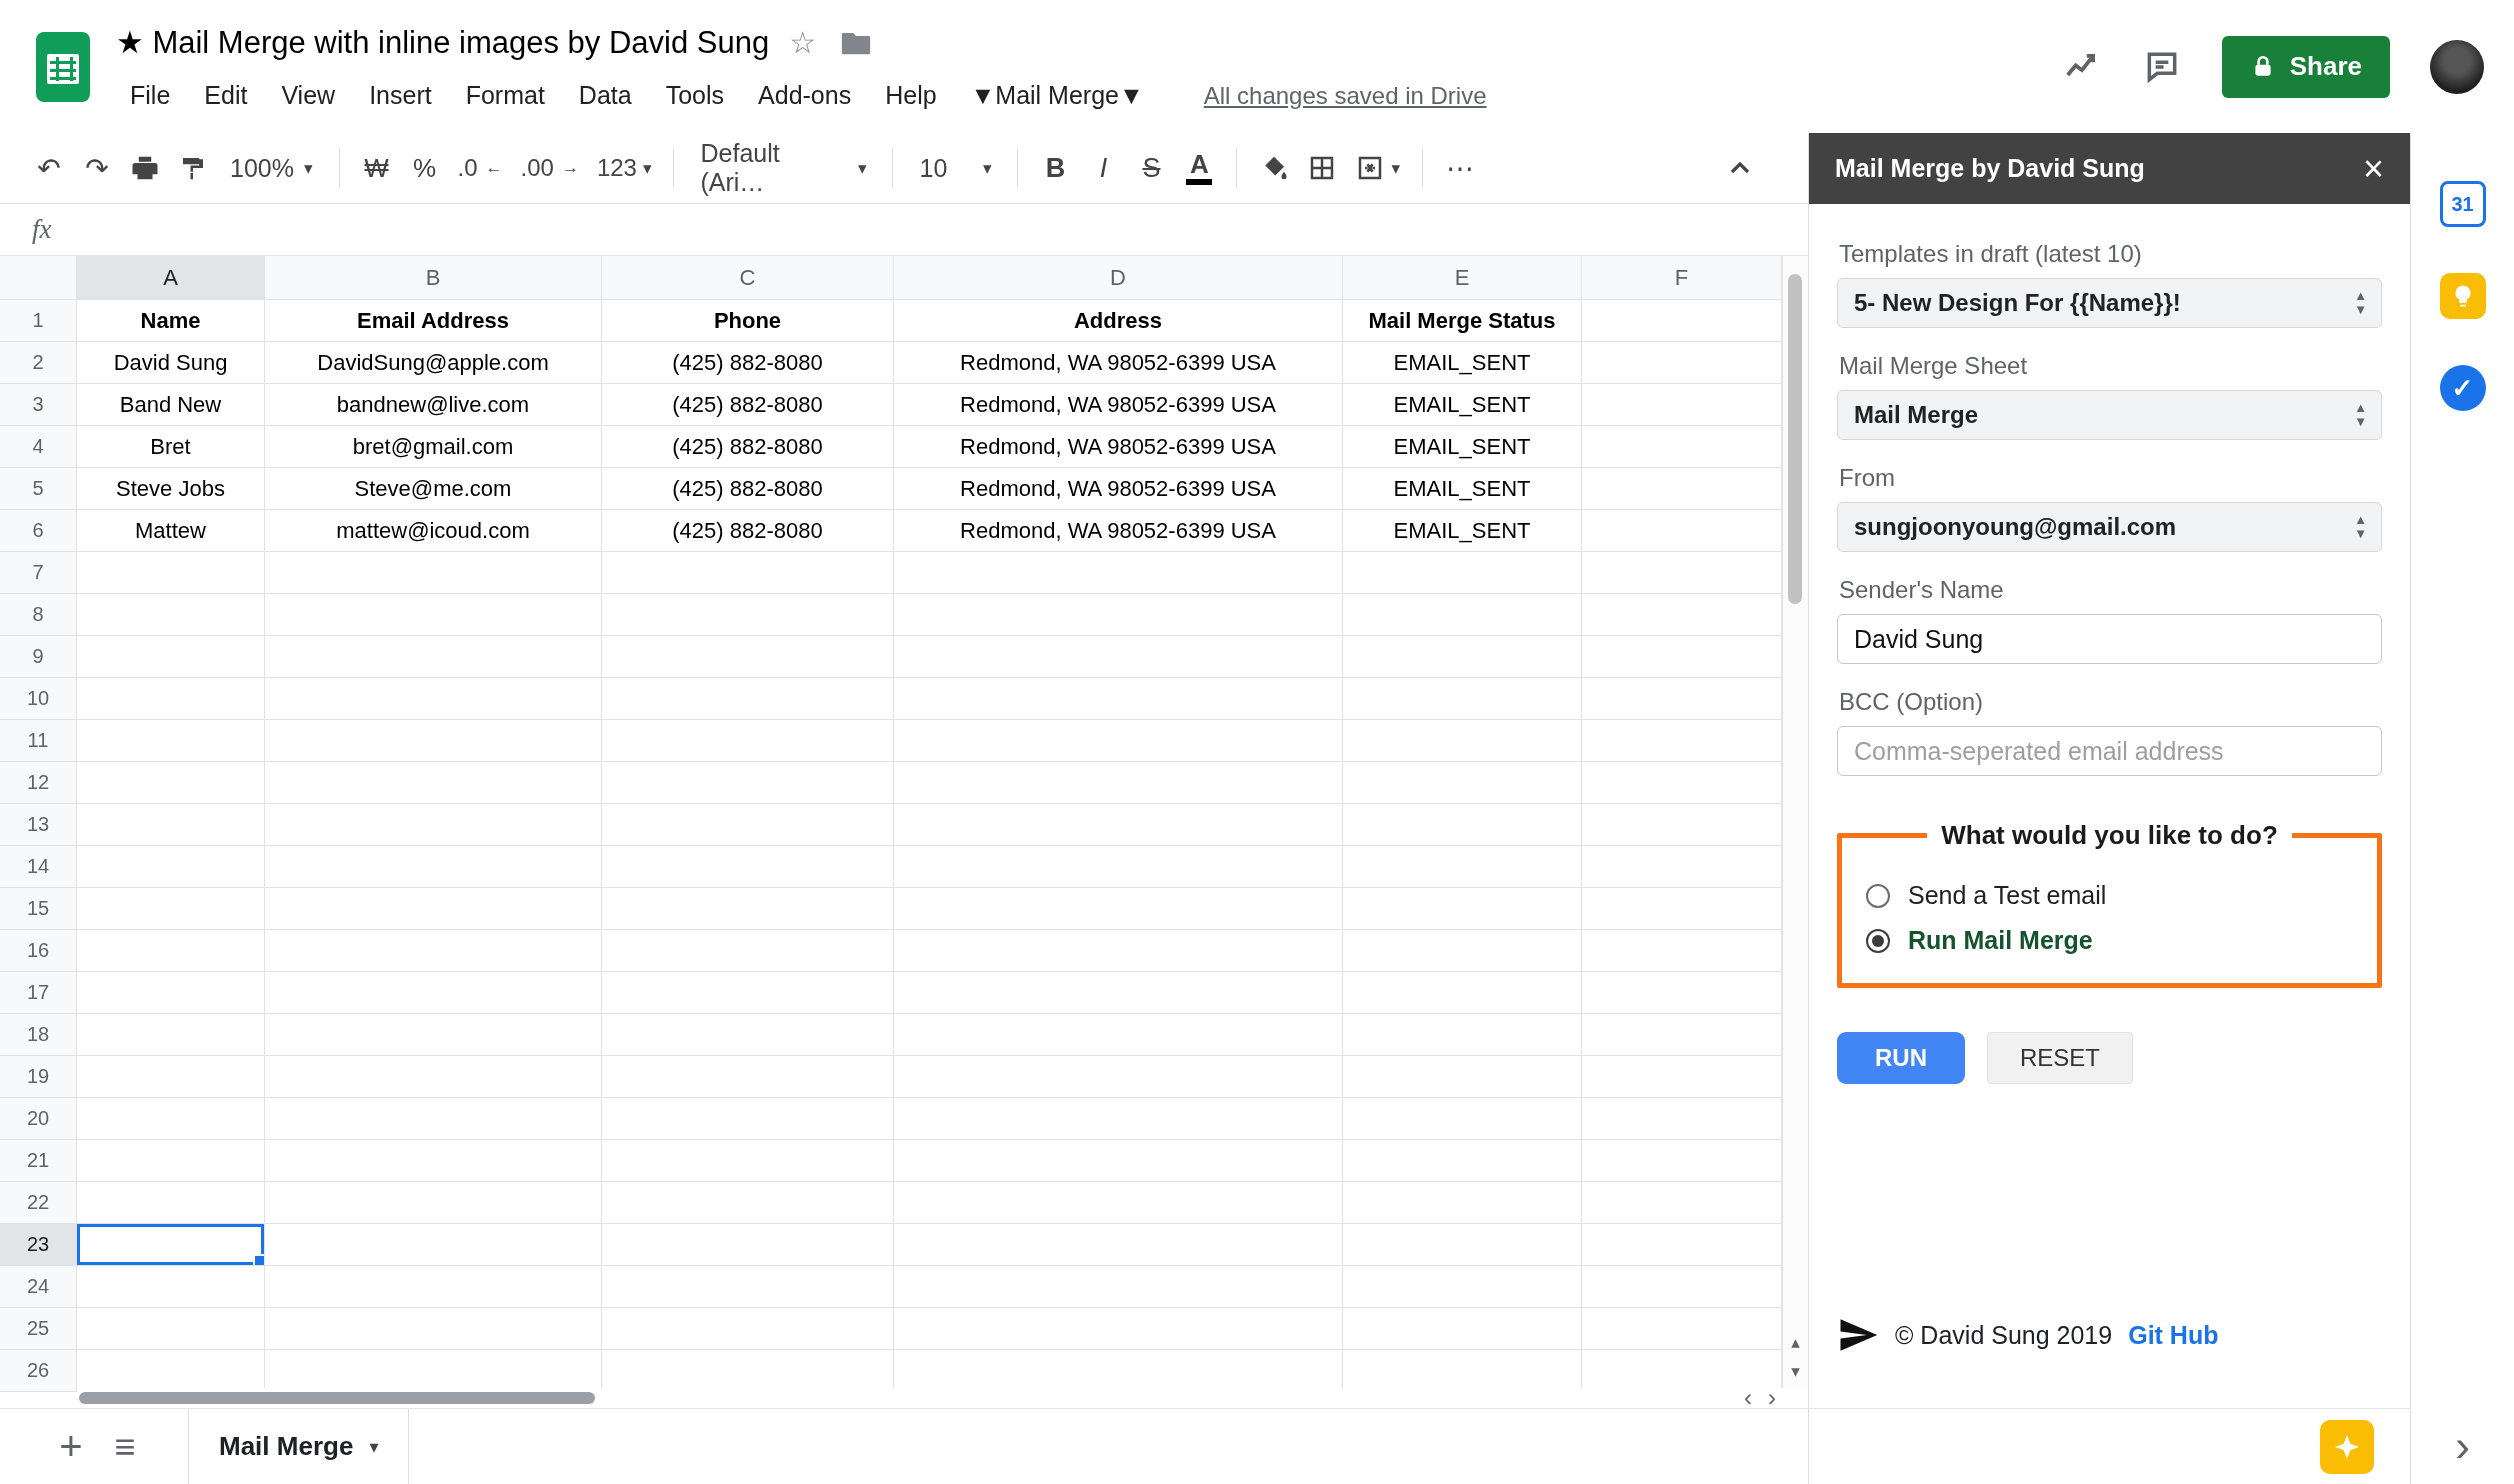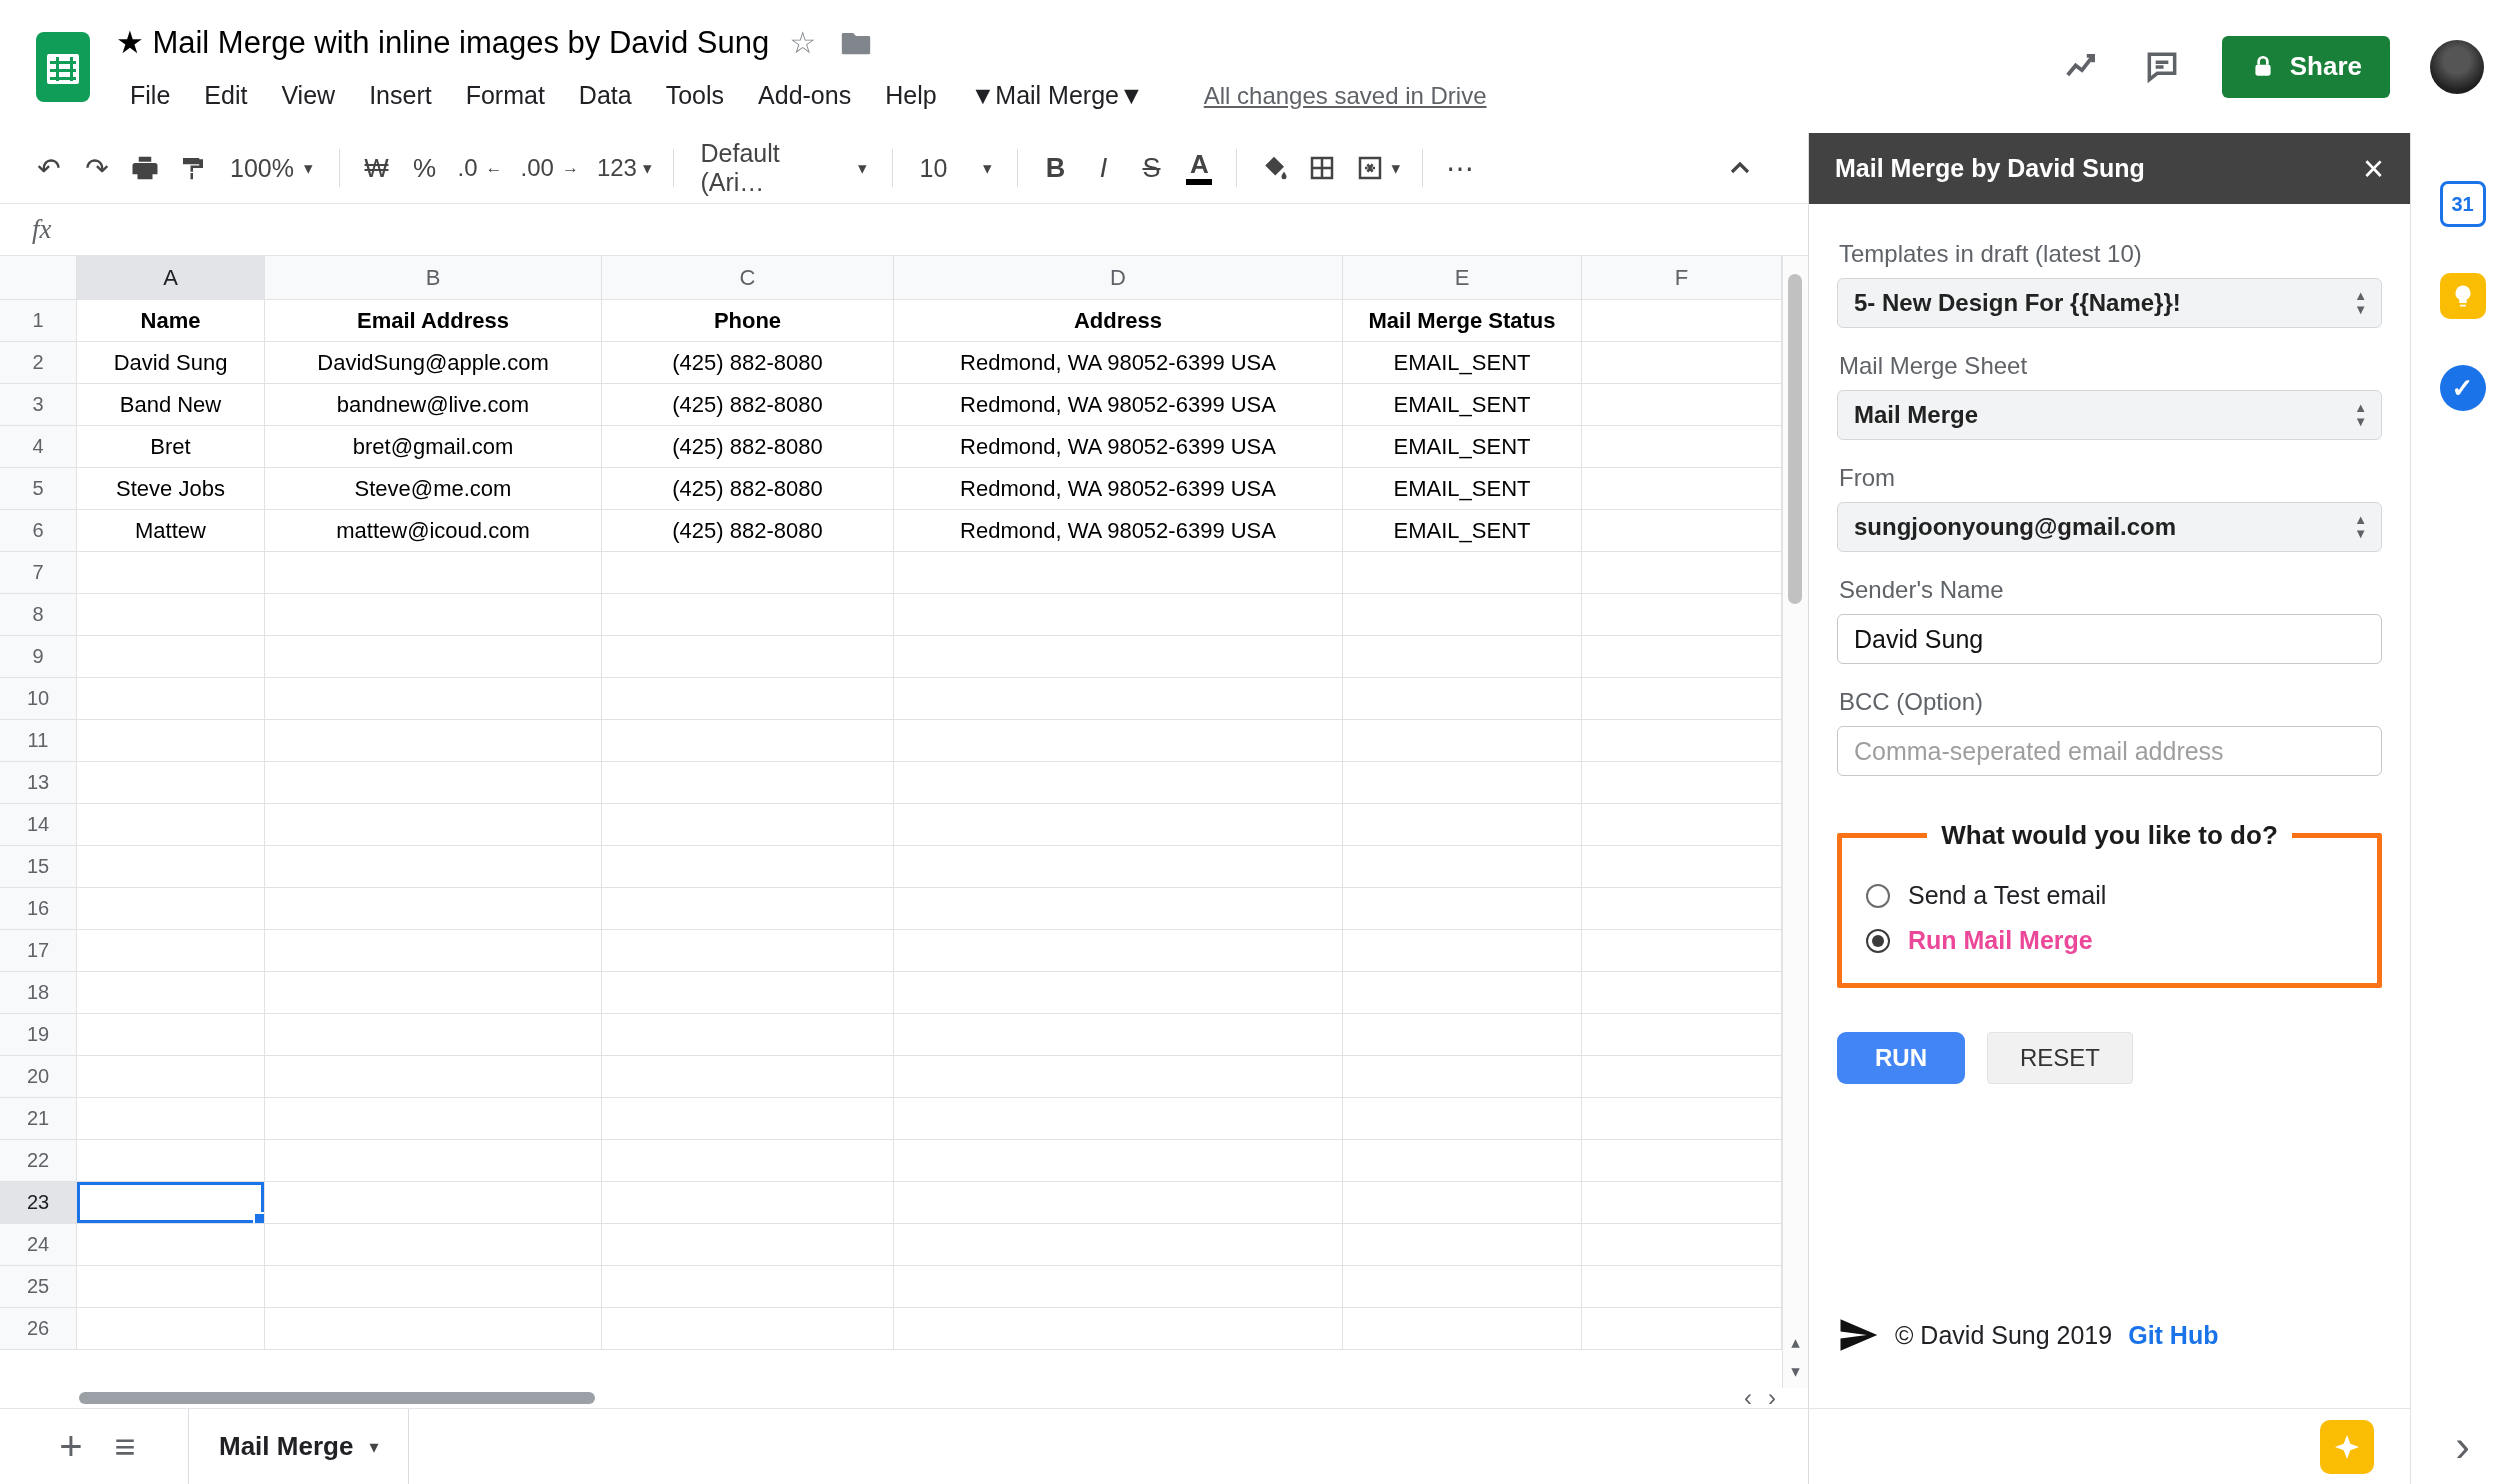--- a/index.html
+++ b/index.html
@@ -105,21 +105,21 @@
   .stepper { display:flex; flex-direction:column; align-items:center; color:#5f6368; font-size:13px; line-height:1.05; padding:0 6px; }
   .text-input { width:100%; height:50px; border:1px solid #c6c6c6; border-radius:6px; padding:0 16px; font-size:25px;
       color:#111; font-family:inherit; background:#fff; }
   .text-input::placeholder { color:#9e9e9e; }
   .action-fieldset { margin-top:44px; border:5px solid #f97316; border-radius:2px; padding:14px 24px 28px; }
   .action-fieldset legend { margin:0 auto; padding:0 14px; font-size:26px; font-weight:bold; color:#1b1b1b; }
   .radio-row { display:flex; align-items:center; gap:18px; margin-top:16px; font-size:25px; color:#202124; }
   .radio { width:24px; height:24px; border:2px solid #6b6b6b; border-radius:50%; position:relative; flex-shrink:0; }
   .radio.checked { border-color:#3c3c3c; }
   .radio.checked::after { content:""; position:absolute; inset:4px; background:#3c3c3c; border-radius:50%; }
-  .run-text { color:#ec4899; font-weight:bold; }
+  .run-text { color:#14532d; font-weight:bold; }
   .btn-row { display:flex; gap:22px; margin-top:44px; }
   .run-btn { width:128px; height:52px; background:#4285f4; color:#fff; border:none; border-radius:9px;
       font-size:24px; font-weight:bold; font-family:inherit; }
   .reset-btn { width:146px; height:52px; background:#f1f1f1; color:#333; border:1px solid #e2e2e2; border-radius:4px;
       font-size:24px; font-family:inherit; }
   .sb-spacer { flex:1; }
   .sidebar-footer { display:flex; align-items:center; gap:16px; margin-bottom:52px; font-size:25px; color:#202124; }
   .gh-link { color:#1a73e8; font-weight:bold; text-decoration:none; }
   .sidebar-bottom { height:76px; border-top:1px solid #e3e5e8; display:flex; align-items:center; justify-content:flex-end; padding-right:36px; flex-shrink:0; }
   .explore-btn { width:54px; height:54px; border-radius:10px; background:#fbbc04; display:flex; align-items:center; justify-content:center; }
@@ -384,20 +384,29 @@
             <div class="grid-row" data-interactable="false">
               <div class="row-header" data-interactable="true" style="width: 77px;">11</div>
               <div class="cell" data-interactable="true" style="width: 188px;"></div>
               <div class="cell" data-interactable="true" style="width: 337px;"></div>
               <div class="cell" data-interactable="true" style="width: 292px;"></div>
               <div class="cell" data-interactable="true" style="width: 449px;"></div>
               <div class="cell" data-interactable="true" style="width: 239px;"></div>
               <div class="cell" data-interactable="true" style="width: 200px;"></div>
             </div>
             <div class="grid-row" data-interactable="false">
+              <div class="row-header" data-interactable="true" style="width: 77px;">12</div>
+              <div class="cell" data-interactable="true" style="width: 188px;"></div>
+              <div class="cell" data-interactable="true" style="width: 337px;"></div>
+              <div class="cell" data-interactable="true" style="width: 292px;"></div>
+              <div class="cell" data-interactable="true" style="width: 449px;"></div>
+              <div class="cell" data-interactable="true" style="width: 239px;"></div>
+              <div class="cell" data-interactable="true" style="width: 200px;"></div>
+            </div>
+            <div class="grid-row" data-interactable="false">
               <div class="row-header" data-interactable="true" style="width: 77px;">13</div>
               <div class="cell" data-interactable="true" style="width: 188px;"></div>
               <div class="cell" data-interactable="true" style="width: 337px;"></div>
               <div class="cell" data-interactable="true" style="width: 292px;"></div>
               <div class="cell" data-interactable="true" style="width: 449px;"></div>
               <div class="cell" data-interactable="true" style="width: 239px;"></div>
               <div class="cell" data-interactable="true" style="width: 200px;"></div>
             </div>
             <div class="grid-row" data-interactable="false">
               <div class="row-header" data-interactable="true" style="width: 77px;">14</div>

